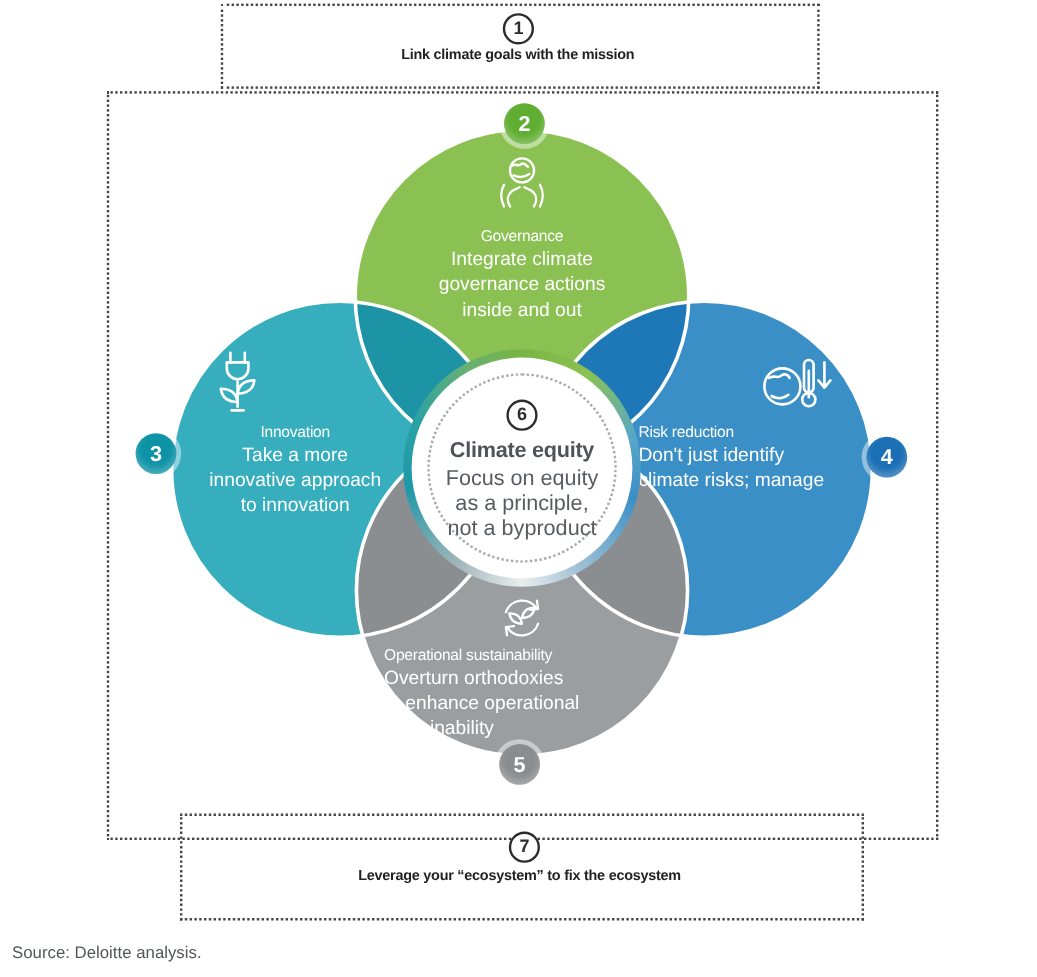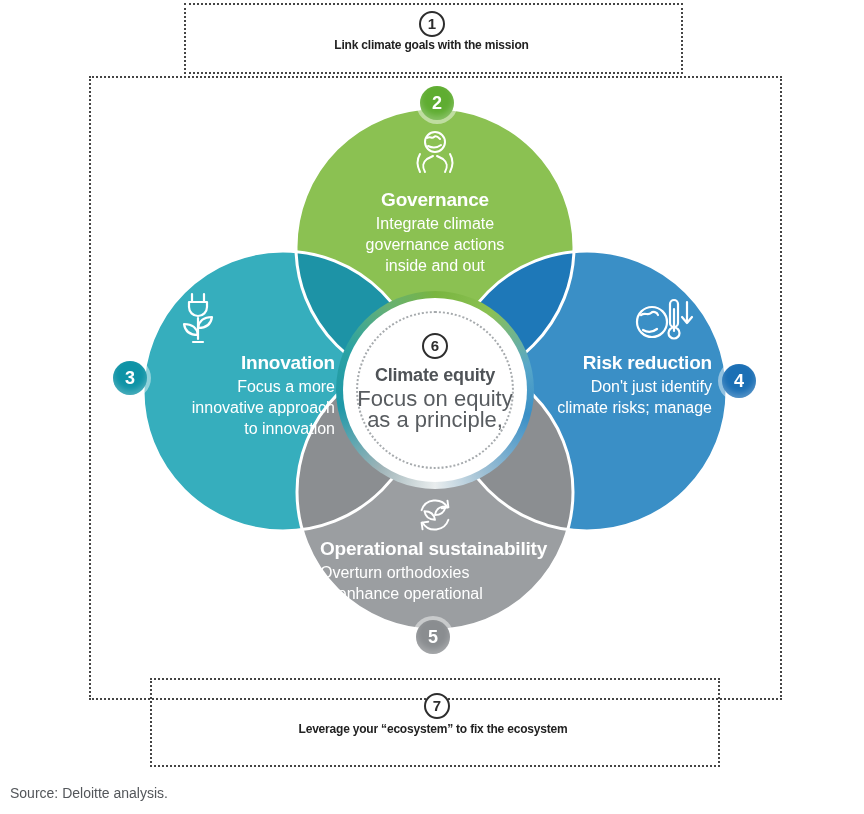--- a/index.html
+++ b/index.html
@@ -21,27 +21,27 @@
     box-shadow:0 0 0 4px rgba(255,255,255,0.45), inset 0 -4px 6px rgba(255,255,255,0.25);}
   .venn{position:absolute;left:0;top:0;}
   .disc{position:absolute;left:336px;top:291px;width:198px;height:198px;border-radius:50%;
     background:conic-gradient(from 0deg,#79b540 0deg,#8bc152 35deg,#57a7c9 75deg,#3a8fc6 105deg,
       #9fc0d4 150deg,#e9edee 180deg,#9fb4b8 215deg,#1f98a8 260deg,#2aa2a4 295deg,#66b075 330deg,#79b540 360deg);}
   .disc-inner{position:absolute;inset:7px;border-radius:50%;background:#fff;}
   .disc-dotted{position:absolute;inset:20px;border-radius:50%;border:2px dotted #a6aaad;}
   .disc-content{position:absolute;inset:0;display:flex;flex-direction:column;align-items:center;}
   .b6{position:relative;margin:42px auto 6px;}
   .center-title{font-size:18px;font-weight:bold;color:#4f5357;letter-spacing:-0.2px;}
-  .center-body{font-size:22px;color:#585c60;line-height:21px;text-align:center;width:160px;margin-top:2px;}
+  .center-body{font-size:18px;color:#585c60;line-height:21px;text-align:center;width:160px;margin-top:2px;}
   .tblock{position:absolute;color:#fff;}
-  .tblock .ttl{font-weight:bold;font-size:19px;letter-spacing:-0.2px;margin-bottom:2px;}
+  .tblock .ttl{font-weight:normal;font-size:13px;letter-spacing:-0.2px;margin-bottom:2px;}
   .tblock .line{font-size:16px;line-height:21px;}
   .tb-gov{left:325px;top:189px;width:220px;text-align:center;}
-  .tb-innov{left:157px;top:352px;width:178px;text-align:right;}
-  .tb-risk{left:532px;top:352px;width:180px;text-align:right;}
+  .tb-innov{left:157px;top:352px;width:178px;text-align:center;}
+  .tb-risk{left:532px;top:352px;width:180px;text-align:left;}
   .tb-oper{left:320px;top:538px;width:230px;text-align:left;}
   .icon{position:absolute;}
   .source{position:absolute;left:10px;top:785px;font-size:14px;color:#53565a;}
 </style>
 </head>
 <body>
 
 <div class="canvas">
 
   <div class="dotted-box top-box"></div>
@@ -115,51 +115,53 @@
 
   <div class="tblock tb-gov">
     <div class="ttl">Governance</div>
     <div class="line">Integrate climate</div>
     <div class="line">governance actions</div>
     <div class="line">inside and out</div>
   </div>
 
   <div class="tblock tb-innov">
     <div class="ttl">Innovation</div>
-    <div class="line">Focus a more</div>
+    <div class="line">Take a more</div>
     <div class="line">innovative approach</div>
     <div class="line">to innovation</div>
   </div>
 
   <div class="tblock tb-risk">
     <div class="ttl">Risk reduction</div>
     <div class="line">Don't just identify</div>
     <div class="line">climate risks; manage</div>
   </div>
 
   <div class="tblock tb-oper">
     <div class="ttl">Operational sustainability</div>
     <div class="line">Overturn orthodoxies</div>
     <div class="line">to enhance operational</div>
+    <div class="line">sustainability</div>
   </div>
 
   <div class="cbadge" style="left: 420px; top: 86px; background: rgb(95, 173, 49);">2</div>
   <div class="cbadge" style="left: 113px; top: 361px; background: rgb(14, 147, 166);">3</div>
   <div class="cbadge" style="left: 722px; top: 364px; background: rgb(27, 111, 181);">4</div>
   <div class="cbadge" style="left: 416px; top: 620px; background: rgb(138, 141, 144);">5</div>
 
   <div class="disc">
     <div class="disc-inner"></div>
     <div class="disc-dotted"></div>
     <div class="disc-content">
       <div class="obadge b6">6</div>
       <div class="center-title">Climate equity</div>
       <div class="center-body">
         <div>Focus on equity</div>
         <div>as a principle,</div>
+        <div>not a byproduct</div>
       </div>
     </div>
   </div>
 
   <div class="dotted-box bottom-box"></div>
   <div class="obadge" style="left:424px;top:693px;">7</div>
   <div class="frame-title t7">Leverage your “ecosystem” to fix the ecosystem</div>
 
   <div class="source">Source: Deloitte analysis.</div>
 

